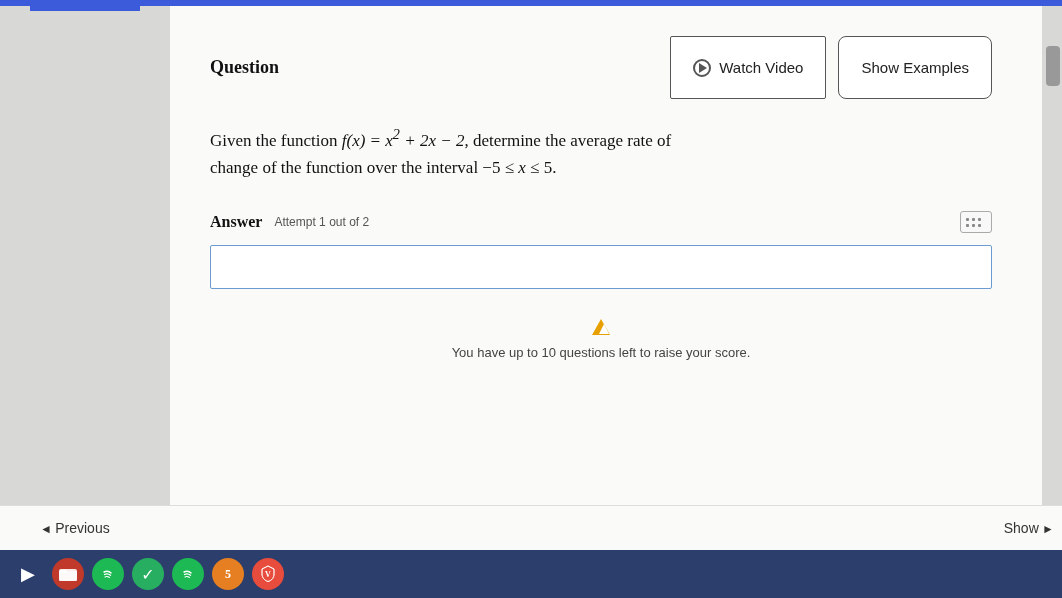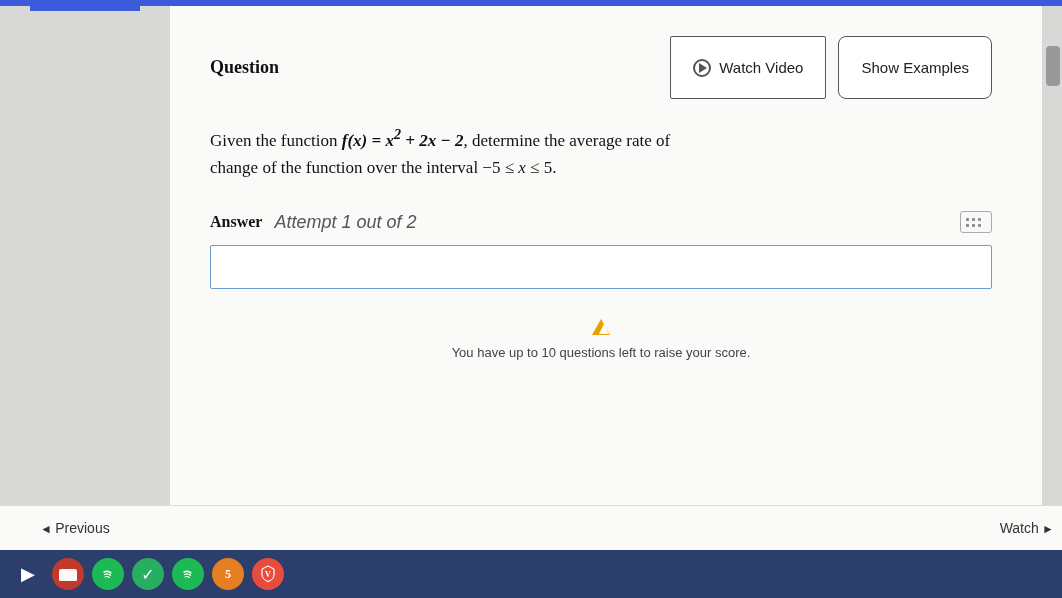--- a/index.html
+++ b/index.html
@@ -149,21 +149,20 @@
     .question-text {
       font-family: Georgia, serif;
       font-size: 17px;
       color: #111;
       line-height: 1.6;
       margin-bottom: 30px;
     }
 
     .question-text .math {
       font-style: italic;
-      font-weight: bold;
     }
 
     
     .answer-section {
       margin-top: 10px;
     }
 
     .answer-label-row {
       display: flex;
       align-items: center;
@@ -180,23 +179,22 @@
 
     .answer-label {
       font-family: Georgia, serif;
       font-size: 16px;
       font-weight: bold;
       color: #111;
     }
 
     .attempt-text {
       font-family: Arial, sans-serif;
-      font-size: 18px;
+      font-size: 12px;
       color: #555;
-      font-style: italic;
     }
 
     .keyboard-icon {
       width: 32px;
       height: 22px;
       border: 1.5px solid #aaa;
       border-radius: 3px;
       display: flex;
       align-items: center;
       justify-content: center;
@@ -443,21 +441,21 @@
     </div>
 
     <div class="right-strip">
       <div class="right-strip-thumb"></div>
     </div>
 
   </div>
 
   <div class="bottom-nav">
     <a class="prev-link">Previous</a>
-    <a class="next-link">Watch</a>
+    <a class="next-link">Show</a>
   </div>
 
   <div class="taskbar">
     <div class="taskbar-icon play-btn">▶</div>
     <div class="taskbar-icon red-folder">
       <svg width="18" height="16" viewBox="0 0 18 16" fill="white">
         <rect x="0" y="3" width="18" height="12" rx="2" fill="white" opacity="0.9"></rect>
         <rect x="0" y="5" width="18" height="10" rx="1" fill="white" opacity="0.7"></rect>
         <rect x="1" y="4" width="7" height="3" rx="1" fill="white"></rect>
       </svg>

